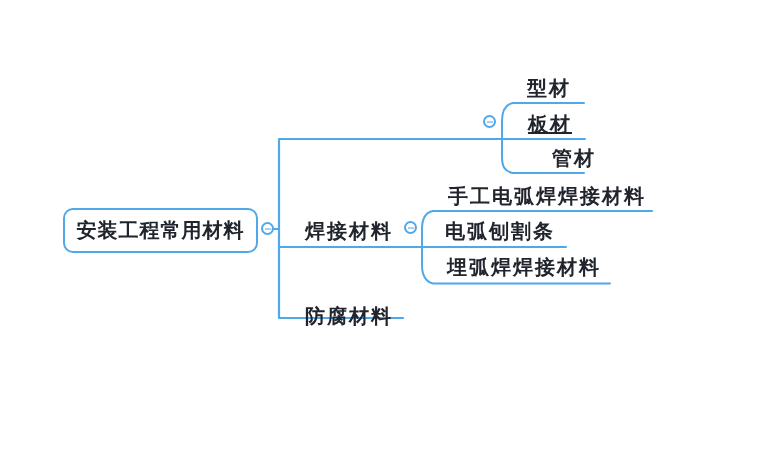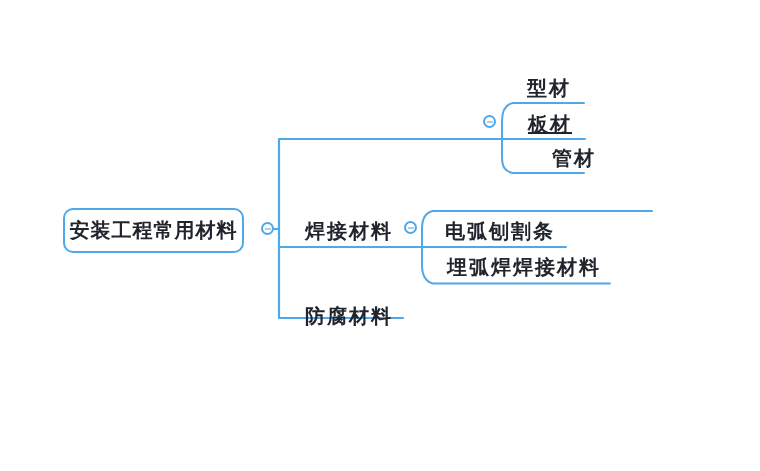--- a/index.html
+++ b/index.html
@@ -35,21 +35,21 @@
     line-height: 24px;
     letter-spacing: 2px;
     color: var(--text, #20242C);
     white-space: nowrap;
     cursor: default;
   }
 
   .root-node {
     position: absolute;
     left: 63px; top: 208px;
-    width: 181px; height: 45px;
+    width: 195px; height: 45px;
     box-sizing: border-box;
     border: 2px solid var(--line, #4FA8E9);
     border-radius: 10px;
     background: #ffffff;
     display: flex;
     align-items: center;
     justify-content: center;
   }
   .root-node .root-label {
     font-weight: bold;
@@ -128,16 +128,17 @@
     <span class="dash"></span>
   </div>
 
   <div class="topic t-branch2">焊接材料</div>
   <div class="topic t-branch3">防腐材料</div>
 
   <div class="topic t-c11">型材</div>
   <div class="topic t-c12">板材</div>
   <div class="topic t-c13">管材</div>
 
+  <div class="topic t-c21">手工电弧焊焊接材料</div>
   <div class="topic t-c22">电弧刨割条</div>
   <div class="topic t-c23">埋弧焊焊接材料</div>
 
 </div>
 
 </body></html>

